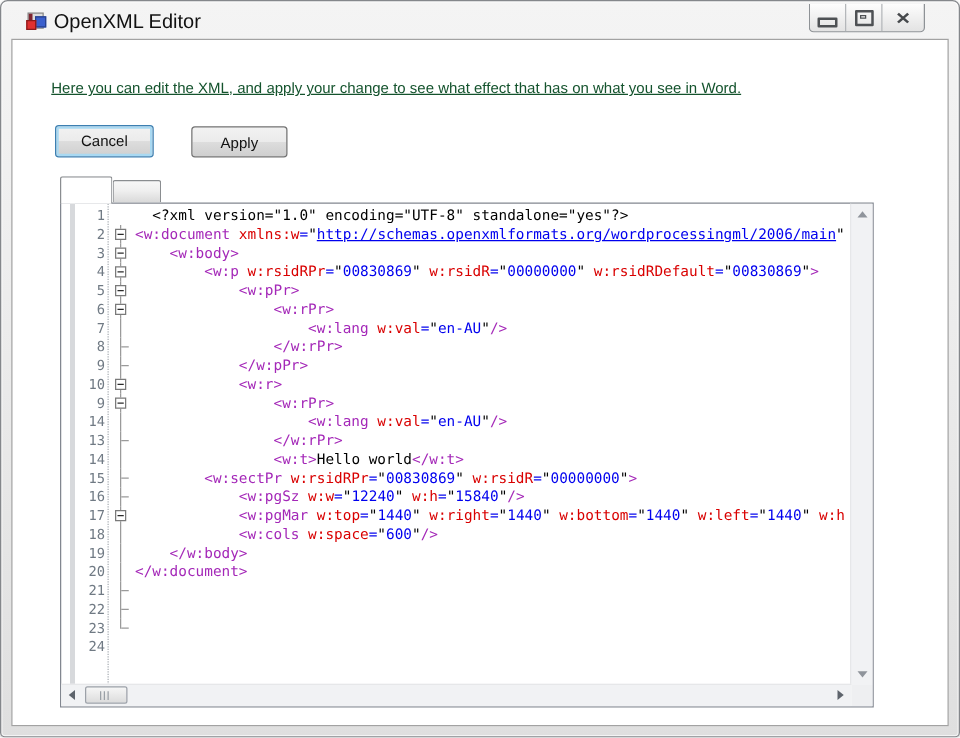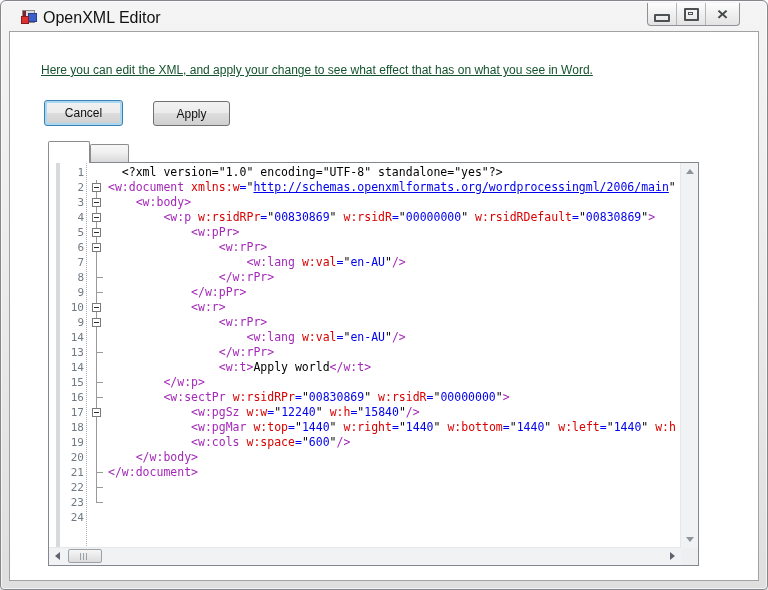--- a/index.html
+++ b/index.html
@@ -245,22 +245,21 @@
             <div class="cl"><span class="tk-t">        &lt;w:p </span><span class="tk-a">w:rsidRPr</span><span class="tk-e">=</span><span class="tk-q">"</span><span class="tk-v">00830869</span><span class="tk-q">" </span><span class="tk-a">w:rsidR</span><span class="tk-e">=</span><span class="tk-q">"</span><span class="tk-v">00000000</span><span class="tk-q">" </span><span class="tk-a">w:rsidRDefault</span><span class="tk-e">=</span><span class="tk-q">"</span><span class="tk-v">00830869</span><span class="tk-q">"</span><span class="tk-t">&gt;</span></div>
             <div class="cl"><span class="tk-t">            &lt;w:pPr&gt;</span></div>
             <div class="cl"><span class="tk-t">                &lt;w:rPr&gt;</span></div>
             <div class="cl"><span class="tk-t">                    &lt;w:lang </span><span class="tk-a">w:val</span><span class="tk-e">=</span><span class="tk-q">"</span><span class="tk-v">en-AU</span><span class="tk-q">"</span><span class="tk-t">/&gt;</span></div>
             <div class="cl"><span class="tk-t">                &lt;/w:rPr&gt;</span></div>
             <div class="cl"><span class="tk-t">            &lt;/w:pPr&gt;</span></div>
             <div class="cl"><span class="tk-t">            &lt;w:r&gt;</span></div>
             <div class="cl"><span class="tk-t">                &lt;w:rPr&gt;</span></div>
             <div class="cl"><span class="tk-t">                    &lt;w:lang </span><span class="tk-a">w:val</span><span class="tk-e">=</span><span class="tk-q">"</span><span class="tk-v">en-AU</span><span class="tk-q">"</span><span class="tk-t">/&gt;</span></div>
             <div class="cl"><span class="tk-t">                &lt;/w:rPr&gt;</span></div>
-            <div class="cl"><span class="tk-t">                &lt;w:t&gt;</span><span class="tk-x">Apply world</span><span class="tk-t">&lt;/w:t&gt;</span></div>
-            <div class="cl"><span class="tk-t">        &lt;/w:p&gt;</span></div>
+            <div class="cl"><span class="tk-t">                &lt;w:t&gt;</span><span class="tk-x">Hello world</span><span class="tk-t">&lt;/w:t&gt;</span></div>
             <div class="cl"><span class="tk-t">        &lt;w:sectPr </span><span class="tk-a">w:rsidRPr</span><span class="tk-e">=</span><span class="tk-q">"</span><span class="tk-v">00830869</span><span class="tk-q">" </span><span class="tk-a">w:rsidR</span><span class="tk-e">=</span><span class="tk-q">"</span><span class="tk-v">00000000</span><span class="tk-q">"</span><span class="tk-t">&gt;</span></div>
             <div class="cl"><span class="tk-t">            &lt;w:pgSz </span><span class="tk-a">w:w</span><span class="tk-e">=</span><span class="tk-q">"</span><span class="tk-v">12240</span><span class="tk-q">" </span><span class="tk-a">w:h</span><span class="tk-e">=</span><span class="tk-q">"</span><span class="tk-v">15840</span><span class="tk-q">"</span><span class="tk-t">/&gt;</span></div>
             <div class="cl"><span class="tk-t">            &lt;w:pgMar </span><span class="tk-a">w:top</span><span class="tk-e">=</span><span class="tk-q">"</span><span class="tk-v">1440</span><span class="tk-q">" </span><span class="tk-a">w:right</span><span class="tk-e">=</span><span class="tk-q">"</span><span class="tk-v">1440</span><span class="tk-q">" </span><span class="tk-a">w:bottom</span><span class="tk-e">=</span><span class="tk-q">"</span><span class="tk-v">1440</span><span class="tk-q">" </span><span class="tk-a">w:left</span><span class="tk-e">=</span><span class="tk-q">"</span><span class="tk-v">1440</span><span class="tk-q">" </span><span class="tk-a">w:h</span></div>
             <div class="cl"><span class="tk-t">            &lt;w:cols </span><span class="tk-a">w:space</span><span class="tk-e">=</span><span class="tk-q">"</span><span class="tk-v">600</span><span class="tk-q">"</span><span class="tk-t">/&gt;</span></div>
             <div class="cl"><span class="tk-t">    &lt;/w:body&gt;</span></div>
             <div class="cl"><span class="tk-t">&lt;/w:document&gt;</span></div>
             <div class="cl"></div>
           </div>
 
         <div class="vscroll">

